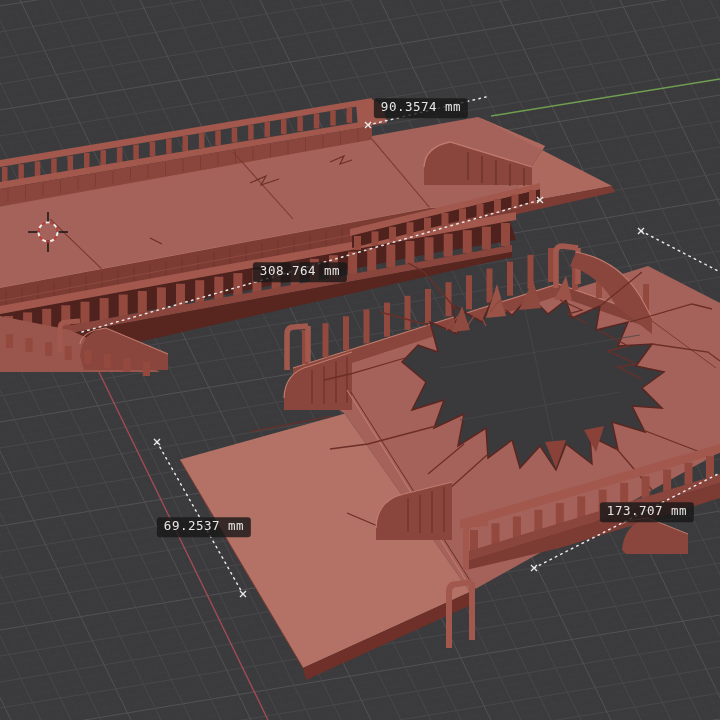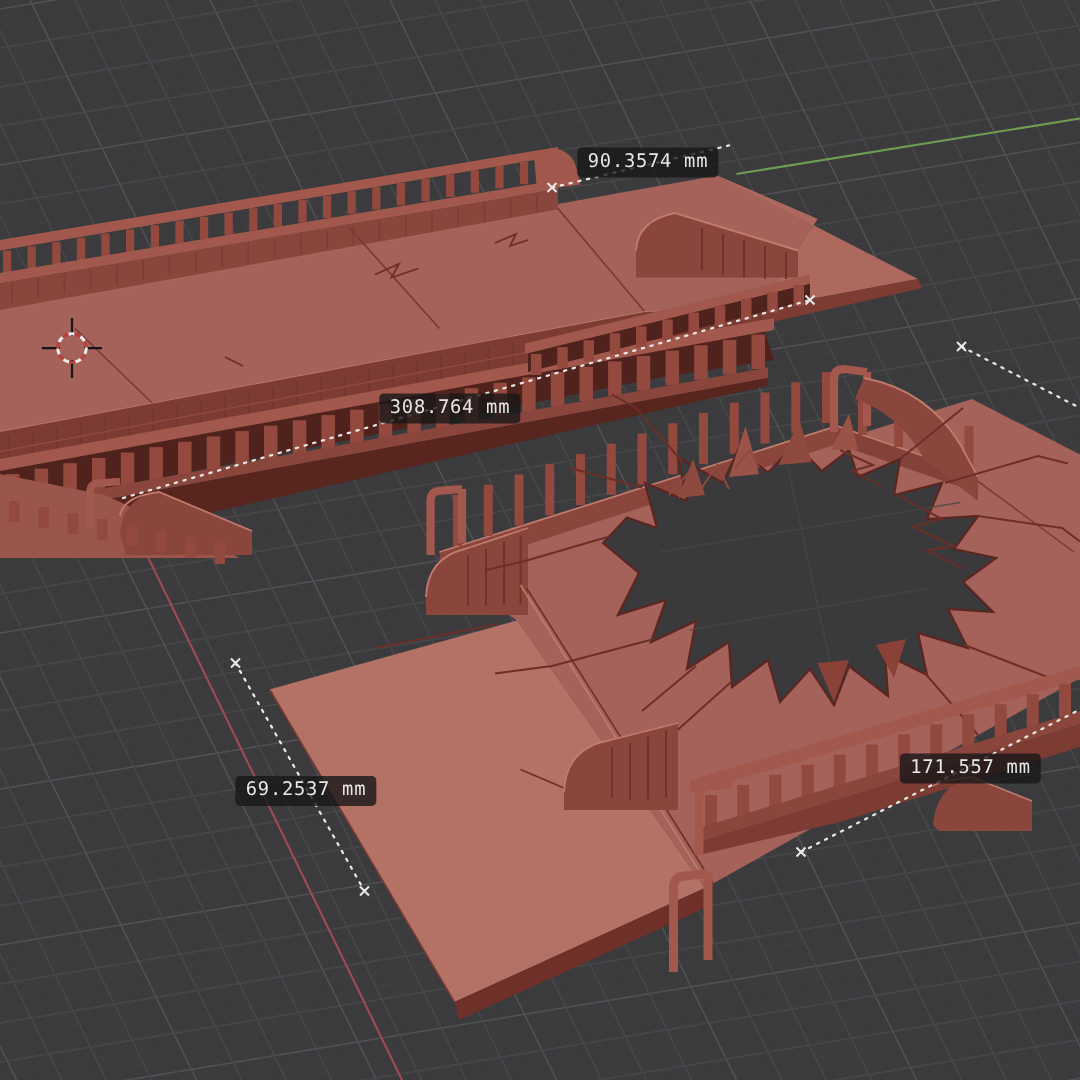--- a/index.html
+++ b/index.html
@@ -636,18 +636,18 @@
       </g>
 
     <g id="cursor3d" transform="translate(48,232)">
       <path d="M-20,0 h12 M8,0 h12 M0,-20 v12 M0,8 v12" stroke="#161616" stroke-width="1.5" fill="none"></path>
       <circle r="9.5" fill="none" stroke="#ececec" stroke-width="2" stroke-dasharray="4.2 4.2"></circle>
       <circle r="9.5" fill="none" stroke="#b8403c" stroke-width="2" stroke-dasharray="4.2 4.2" stroke-dashoffset="4.2"></circle>
     </g>
   </svg>
 
   <div class="labels-layer">
-    <div class="mlabel" id="label-0" style="left: 432px; top: 108px;">90.3574 mm</div>
+    <div class="mlabel" id="label-0" style="left: 421px; top: 108px;">90.3574 mm</div>
     <div class="mlabel" id="label-1" style="left: 300px; top: 272px; text-align: center;">308.764 mm</div>
     <div class="mlabel" id="label-2" style="left: 204px; top: 527px;">69.2537 mm</div>
-    <div class="mlabel" id="label-3" style="left: 647px; top: 512px;">171.557 mm</div>
+    <div class="mlabel" id="label-3" style="left: 647px; top: 512px;">173.707 mm</div>
   </div>
 </div>
 
 </body></html>

